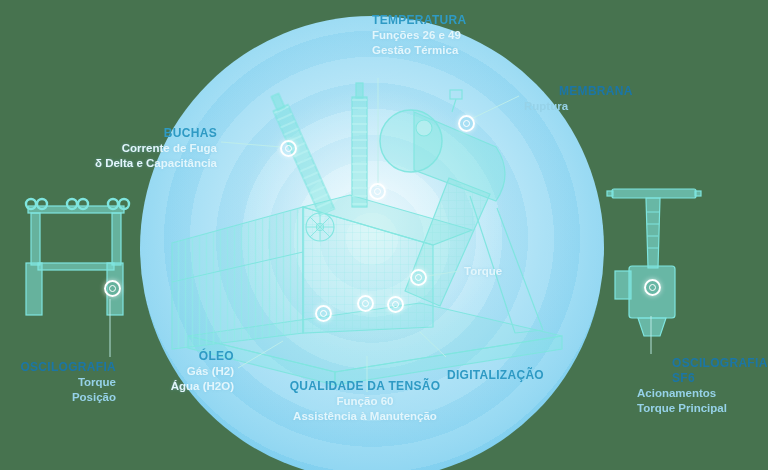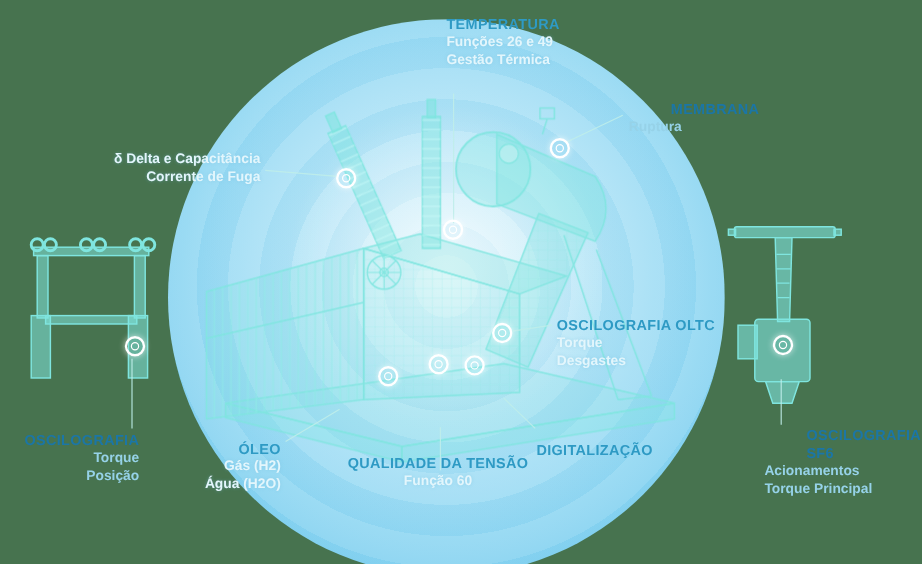--- a/index.html
+++ b/index.html
@@ -164,44 +164,44 @@
       <div class="callout zone-in align-left" style="left: 372px; top: 13px;">
         <div class="t">TEMPERATURA</div>
         <div class="b">Funções 26 e 49</div>
         <div class="b">Gestão Térmica</div>
       </div>
       <div class="callout zone-out align-left" style="left: 524px; top: 84px;">
         <div class="t">MEMBRANA</div>
         <div class="b">Ruptura</div>
       </div>
       <div class="callout zone-in align-right" style="right: 551px; top: 126px;">
+        <div class="t">BUCHAS</div>
+        <div class="b">Corrente de Fuga</div>
         <div class="b">δ Delta e Capacitância</div>
-        <div class="b">Corrente de Fuga</div>
       </div>
       <div class="callout zone-out align-right" style="right: 652px; top: 360px;">
         <div class="t">OSCILOGRAFIA</div>
         <div class="b">Torque</div>
         <div class="b">Posição</div>
       </div>
-      <div class="callout zone-in align-right" style="right: 534px; top: 367px;">
+      <div class="callout zone-in align-right" style="right: 534px; top: 349px;">
         <div class="t">ÓLEO</div>
         <div class="b">Gás (H2)</div>
         <div class="b">Água (H2O)</div>
       </div>
       <div class="callout zone-in align-center" style="left: 365px; top: 379px;">
         <div class="t">QUALIDADE DA TENSÃO</div>
         <div class="b">Função 60</div>
+        <div class="b">Assistência à Manutenção</div>
       </div>
       <div class="callout zone-in align-left" style="left: 447px; top: 368px;">
         <div class="t">DIGITALIZAÇÃO</div>
       </div>
       <div class="callout zone-in align-left" style="left: 464px; top: 264px;">
-        <div class="t">OSCILOGRAFIA OLTC</div>
         <div class="b">Torque</div>
-        <div class="b">Desgastes</div>
       </div>
       <div class="callout zone-out align-left" style="left: 637px; top: 356px;">
         <div class="t">OSCILOGRAFIA</div>
         <div class="t">SF6</div>
         <div class="b">Acionamentos</div>
         <div class="b">Torque Principal</div>
       </div>
     </div>
   <div id="hotspots">
       <div class="hotspot" style="left: 279.5px; top: 139.5px;">

